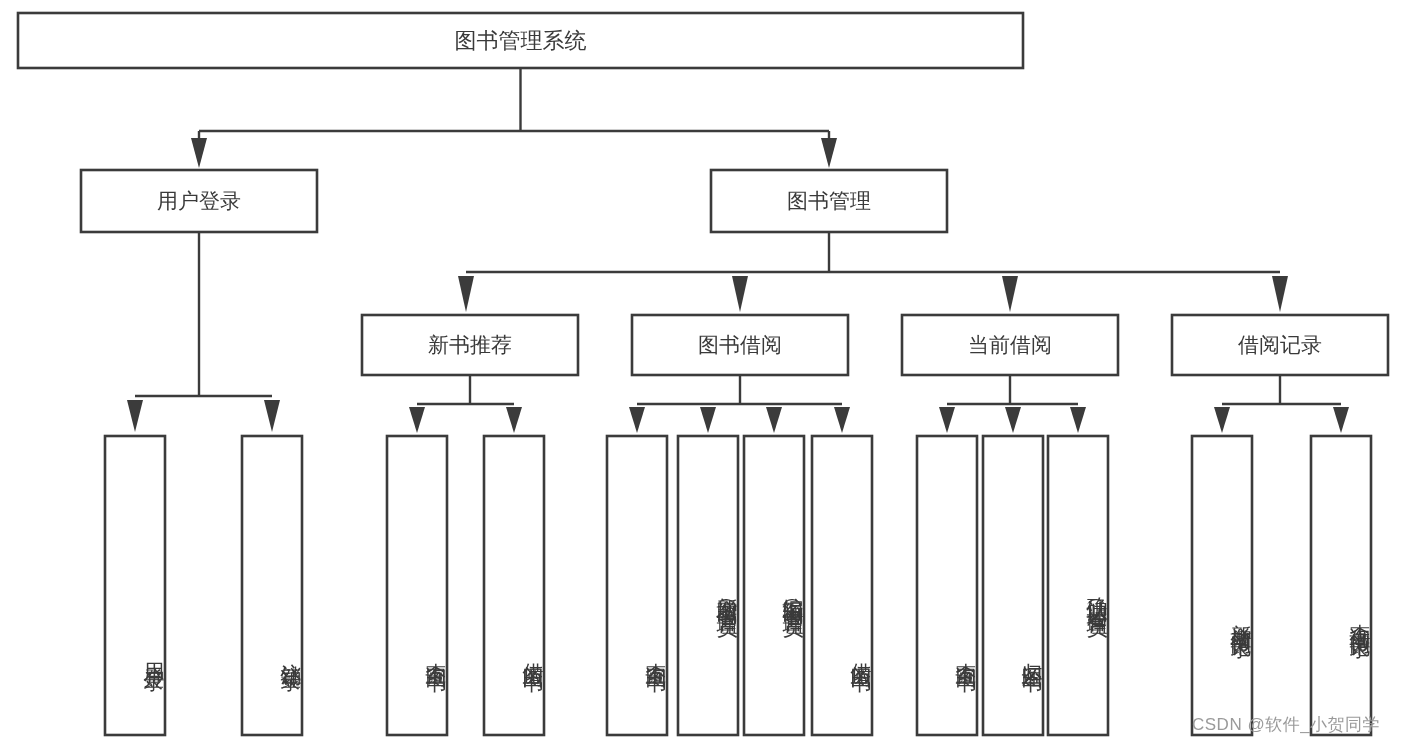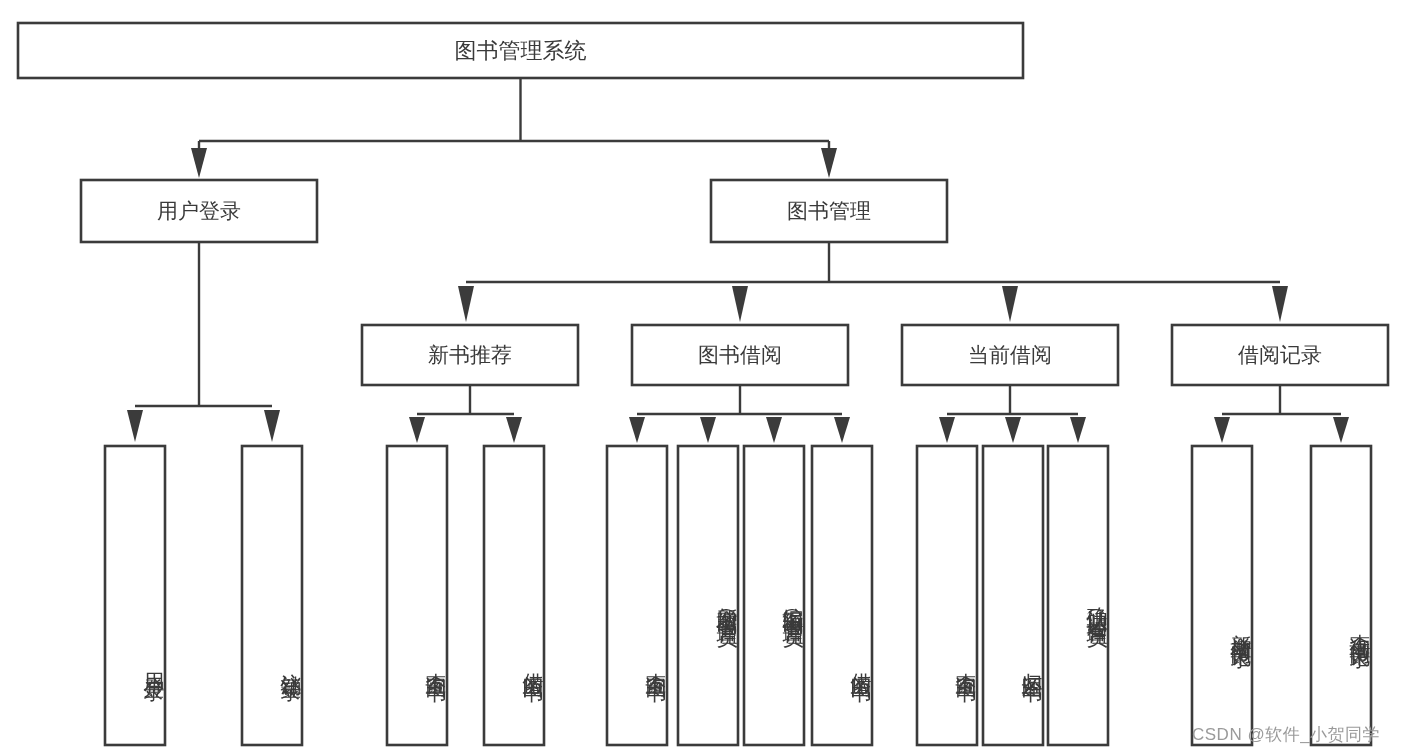--- a/index.html
+++ b/index.html
@@ -11,21 +11,20 @@
     width: 1405px;
     height: 747px;
     font-family: "Liberation Sans", "DejaVu Sans", sans-serif;
     overflow: hidden;
   }
   #diagram-root {
     position: relative;
     width: 1405px;
     height: 678px;
     background: #ffffff;
-    margin-top: 10px;
   }
   svg.flow {
     position: absolute;
     top: 0;
     left: 0;
     width: 1405px;
     height: 747px;
   }
   .node-rect {
     fill: #ffffff;

